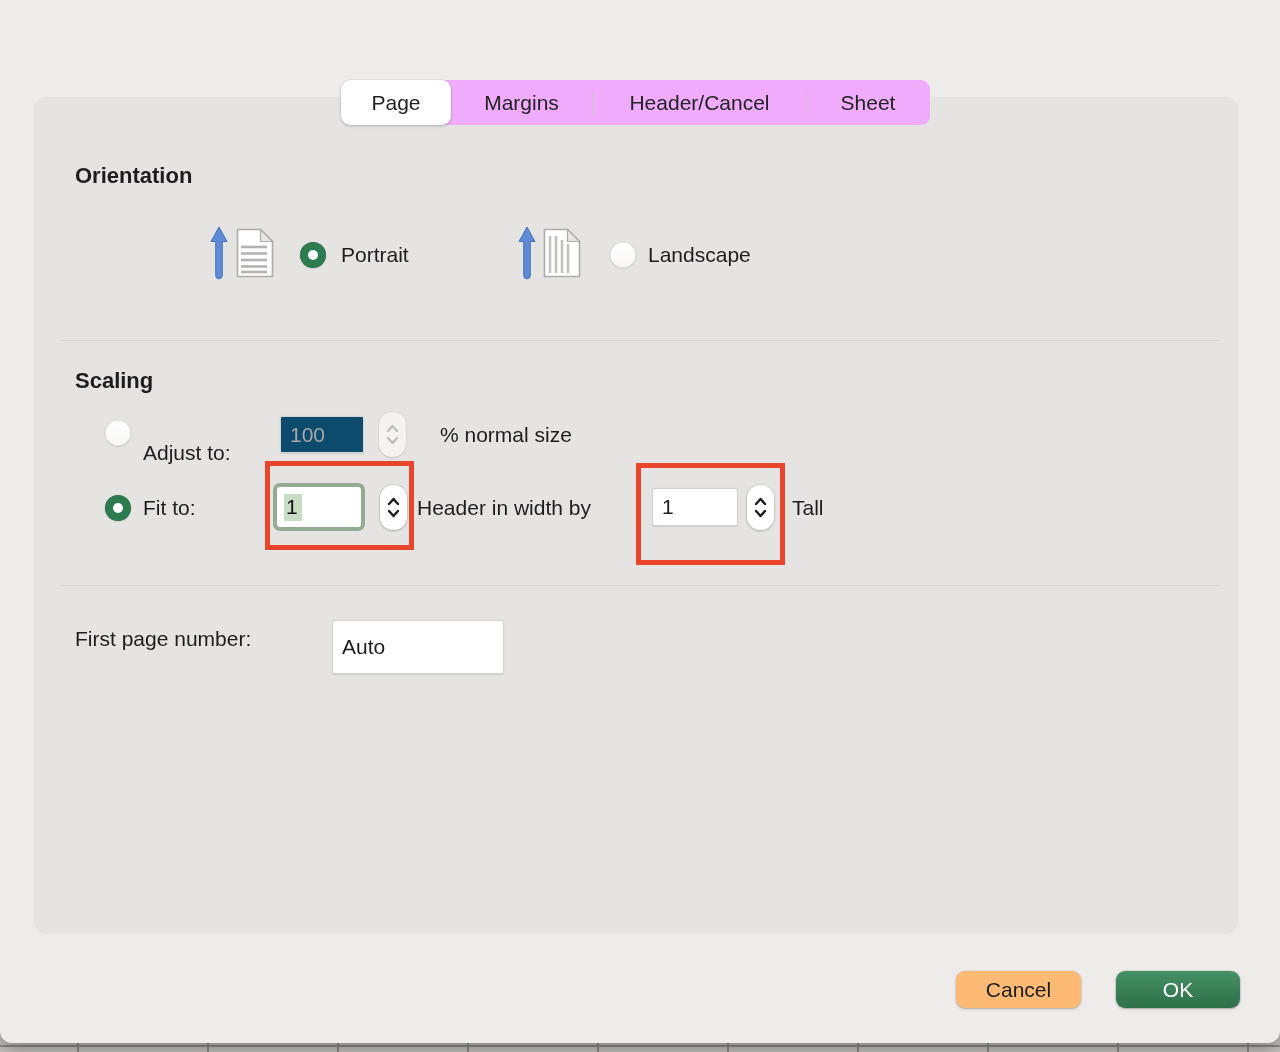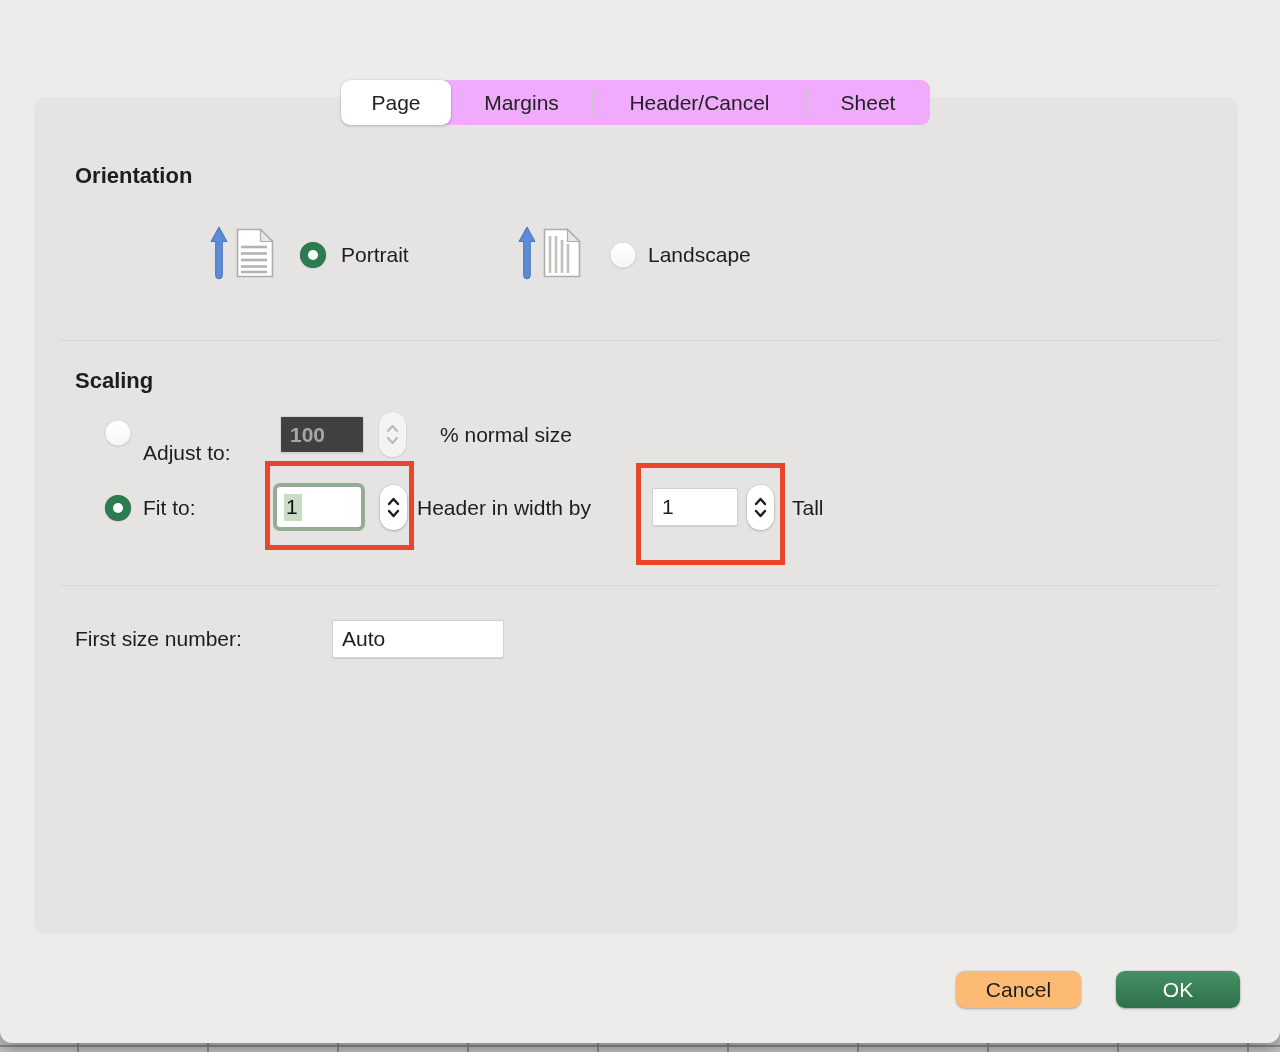--- a/index.html
+++ b/index.html
@@ -40,21 +40,21 @@
             display:flex;align-items:center;justify-content:center;}
   .radio.on::after{content:"";width:10px;height:10px;border-radius:50%;background:#ffffff;}
 
   
   .icon{position:absolute;}
 
   
   .field{position:absolute;background:#ffffff;border:1px solid #d2d1d0;border-radius:2px;
          font-size:21px;color:#1d1d1f;padding:0 0 0 9px;
          box-shadow:0 .5px 1px rgba(0,0,0,.10);outline:none;}
-  .field.disabled{background:#404040;border-color:#d6d5d4;color:#a7a6a5;font-weight:bold;}
+  .field.disabled{background:#0c4a6e;border-color:#d6d5d4;color:#a7a6a5;}
   .field-focus{position:absolute;border:4px solid #94ac93;border-radius:7px;background:#ffffff;
                display:flex;align-items:center;padding-left:7px;font-size:21px;color:#111;}
   .field-focus .sel{background:#c8dcc6;padding:1px 4px 2px 2px;}
 
   
   .stepper{position:absolute;width:27px;height:45px;background:#ffffff;border-radius:13px;
            box-shadow:0 0 0 .5px rgba(0,0,0,.12),0 1px 2.5px rgba(0,0,0,.22);
            display:flex;flex-direction:column;align-items:center;justify-content:center;gap:3px;}
   .stepper.disabled{background:#f4f3f1;box-shadow:0 0 0 .5px rgba(0,0,0,.07),0 1px 1.5px rgba(0,0,0,.10);}
 
@@ -206,22 +206,22 @@
           </svg>
       </span>
     </div>
     <div class="label" style="left:792px;top:495px;line-height:26px">Tall</div>
 
     <div class="annot" style="left:265px;top:461px;width:149px;height:89px"></div>
     <div class="annot" style="left:636px;top:463px;width:149px;height:102px"></div>
 
     <div class="divider" style="top:585px"></div>
 
-    <div class="label" style="left:75px;top:626px;line-height:26px">First size number:</div>
-    <input class="field" style="left: 332px; top: 620px; width: 172px; height: 38px;" value="Auto">
+    <div class="label" style="left:75px;top:626px;line-height:26px">First page number:</div>
+    <input class="field" style="left: 332px; top: 620px; width: 172px; height: 54px;" value="Auto">
 
     <div class="btn cancel">
       <span>Cancel</span>
     </div>
     <div class="btn ok">
       <span>OK</span>
     </div>
 
   </div>
 </div>

